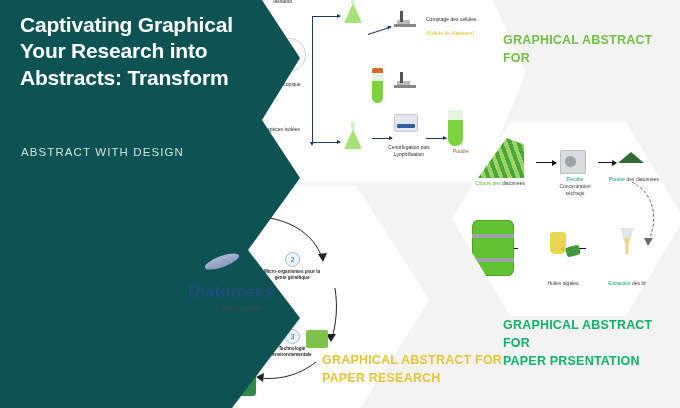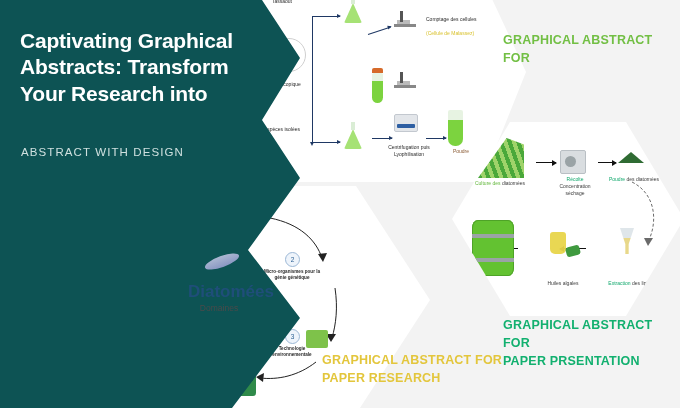--- a/index.html
+++ b/index.html
@@ -15,21 +15,21 @@
     position:absolute;left:0;top:0;width:330px;height:408px;
     background:#0d5354;
     clip-path:polygon(0 0, 262px 0, 300px 58px, 262px 120px,
                       300px 178px, 248px 250px, 300px 318px,
                       232px 408px, 0 408px);
     z-index:6;
   }
   .title{
     position:absolute;left:20px;top:12px;width:228px;
     color:#ffffff;font-size:21px;line-height:1.25;font-weight:bold;
-    letter-spacing:-0.2px;z-index:8;margin-top:16px;
+    letter-spacing:-0.2px;z-index:8;
   }
   .subtitle{
     position:absolute;left:21px;top:146px;width:230px;
     color:#cfe0df;font-size:11.5px;letter-spacing:1.1px;z-index:8;
   }
   .author{
     position:absolute;left:21px;top:383px;
     color:#e8f0ef;font-size:9.5px;letter-spacing:1.1px;font-weight:bold;z-index:8;
   }
 
@@ -113,21 +113,21 @@
      border-radius:50%/50%;transform:rotate(-20deg);opacity:.85;}
 
   
   .node{position:absolute;width:13px;height:13px;border-radius:50%;background:#eef4fb;
         border:1px solid #9cb8d6;color:#2a5f92;font-size:6.5px;line-height:13px;
         text-align:center;z-index:6;}
   .clab{position:absolute;width:60px;text-align:center;font-size:4.6px;line-height:1.4;
         color:#2a2a2a;font-weight:bold;z-index:6;}
   .ctitle{position:absolute;left:176px;top:282px;width:110px;text-align:center;
         color:#1f4e79;font-size:17px;font-weight:bold;z-index:7;}
-  .csub{position:absolute;left:164px;top:303px;width:110px;text-align:center;
+  .csub{position:absolute;left:186px;top:303px;width:110px;text-align:center;
         color:#4a4a4a;font-size:8.5px;line-height:1.3;z-index:7;}
 </style>
 </head>
 <body>
 
 <div id="stage">
 
   <div class="panel panel-top">
 
     <div class="lbl dark" style="left:60px;top:12px;width:52px;">Tassaout</div>
@@ -283,18 +283,18 @@
   <div class="ico" style="left:126px;top:248px;width:18px;height:16px;background:#8a5a33;border-radius:3px;"></div>
 
   <div class="caption cap-res">
     <div>GRAPHICAL ABSTRACT FOR</div>
     <div>PAPER RESEARCH</div>
   </div>
 
   <div class="teal-shape"></div>
   <div class="title">
     <div>Captivating Graphical</div>
+    <div>Your Research into</div>
     <div>Abstracts: Transform</div>
-    <div>Your Research into</div>
   </div>
   <div class="subtitle">ABSTRACT WITH DESIGN</div>
 
 </div>
 
 </body></html>

